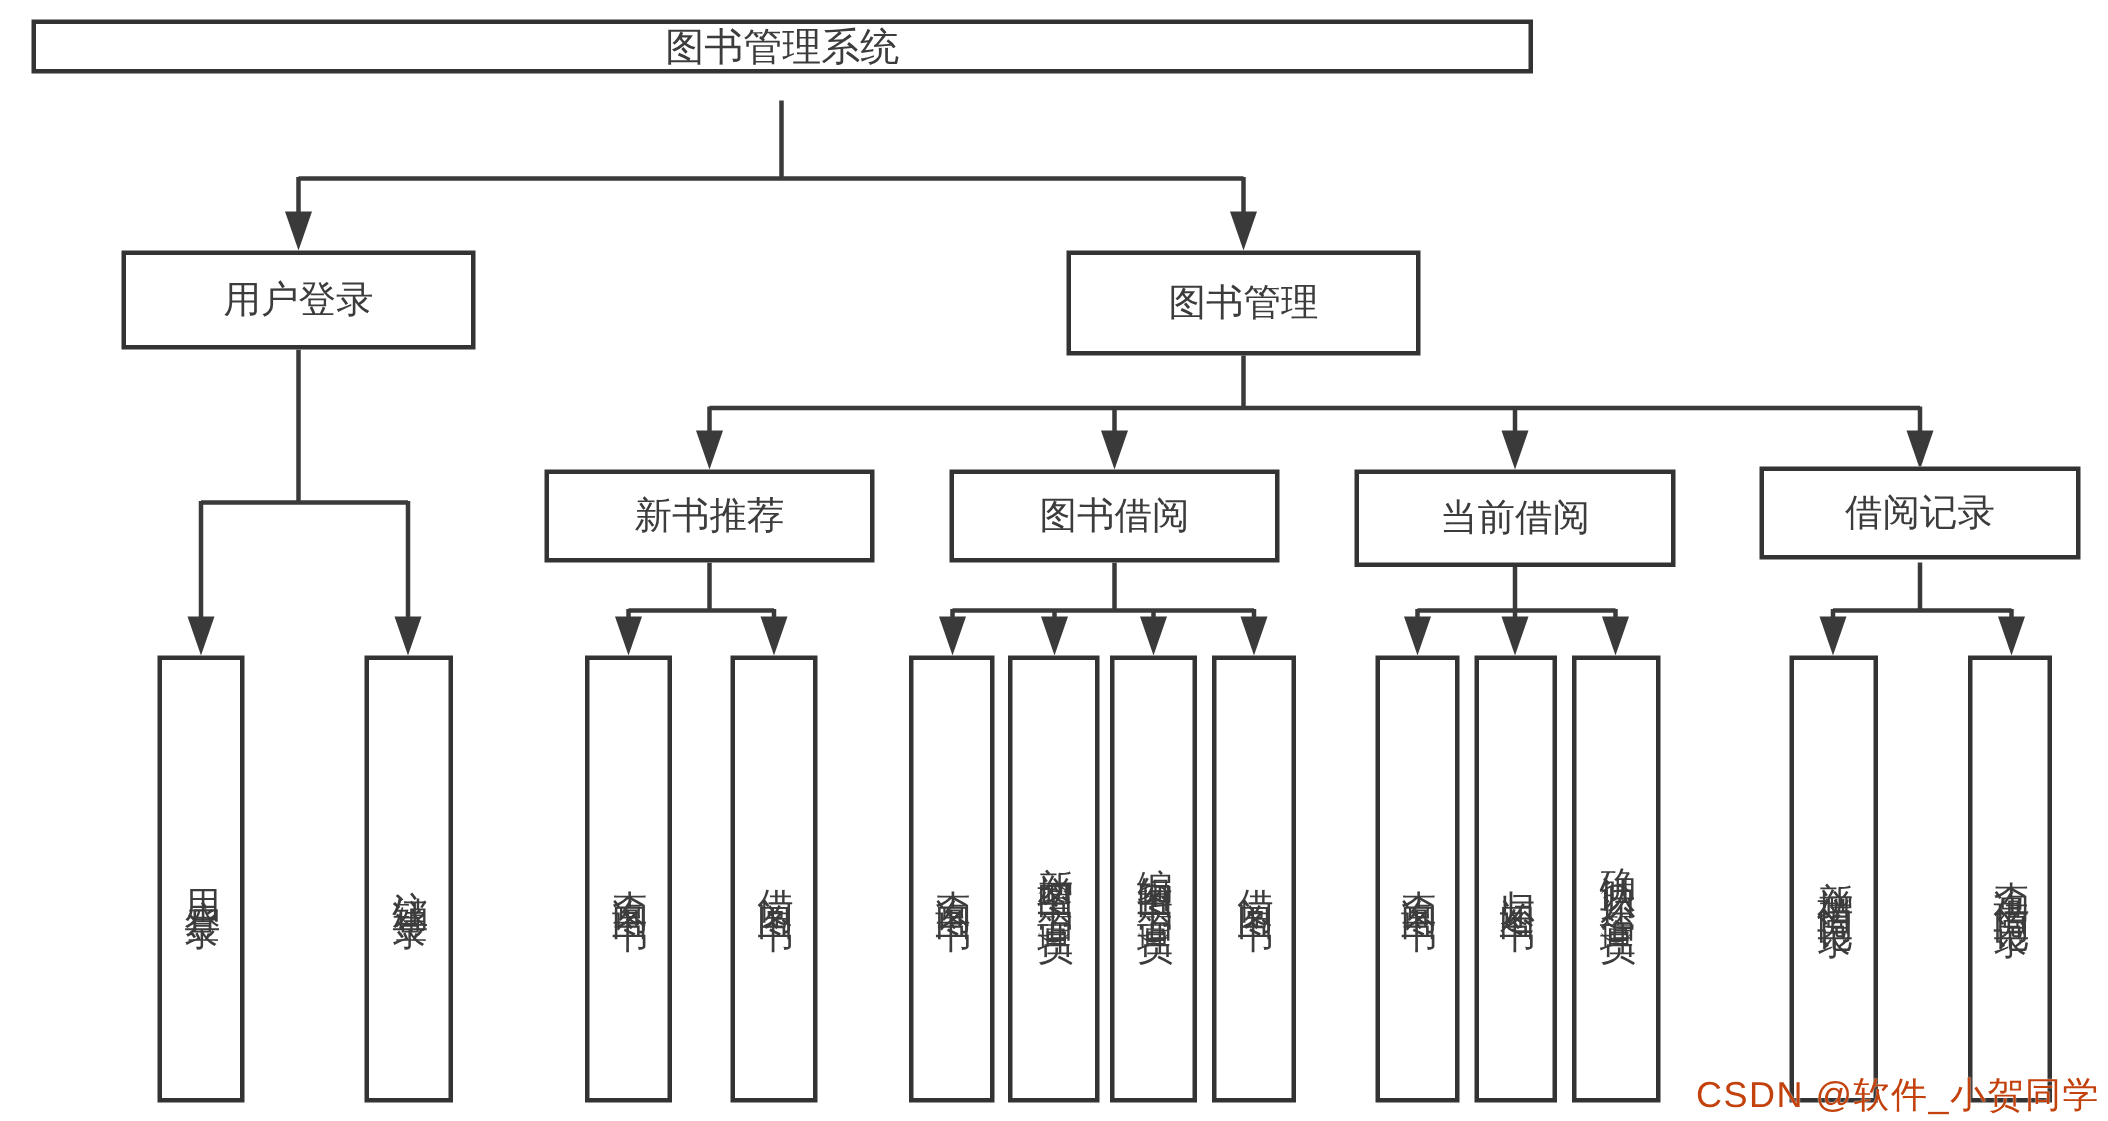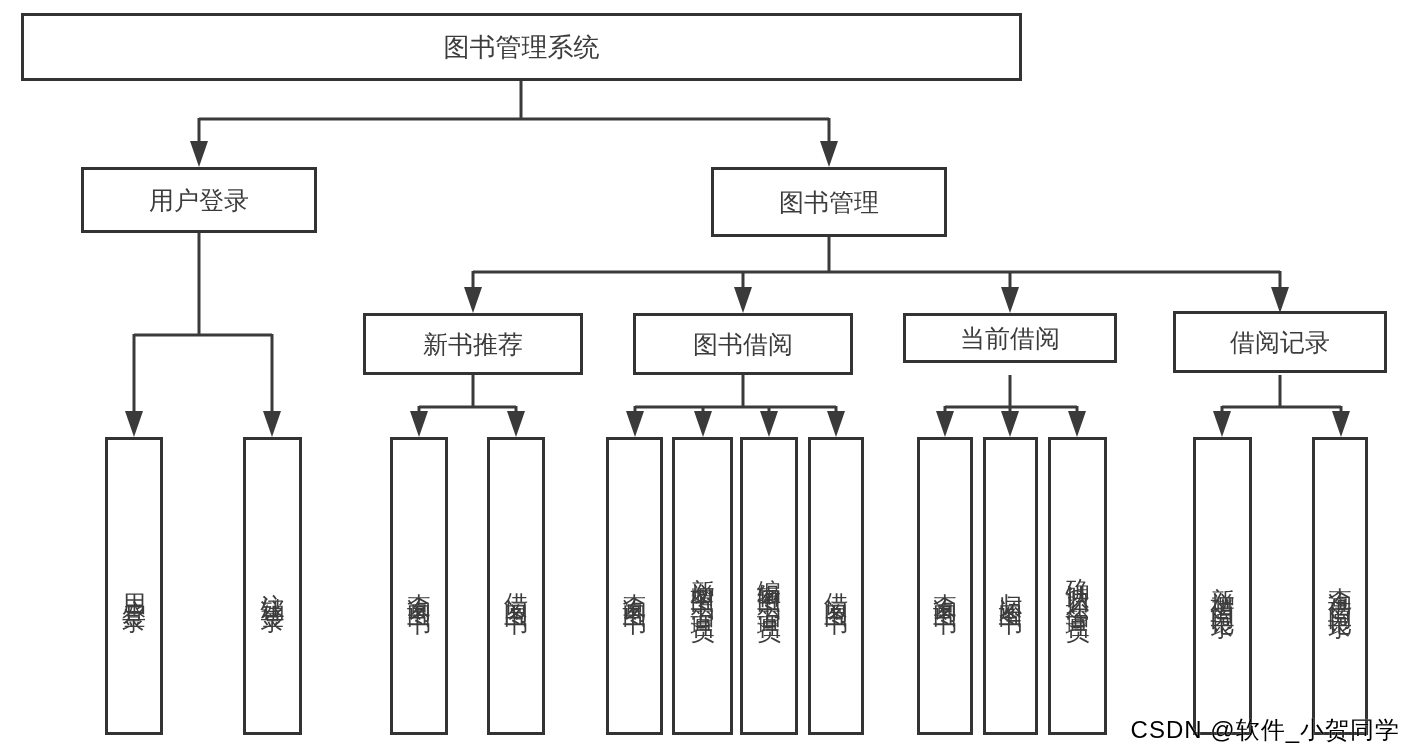--- a/index.html
+++ b/index.html
@@ -28,21 +28,21 @@
   .node.leaf span{
     writing-mode:vertical-rl;
     text-orientation:mixed;
     letter-spacing:6px;
     font-size:24px;
   }
   .watermark{
     position:absolute;
     right:5px;bottom:1px;
     font-size:24px;
-    color:#000000;
+    color:#c2410c;
     letter-spacing:1px;
     text-shadow:0 0 1px #ffffff;
     z-index:10;
     font-family:"Liberation Sans","DejaVu Sans",sans-serif;
   }
 </style>
 </head>
 <body>
 
 <div class="canvas">
@@ -102,38 +102,38 @@
       <path class="ah" d="M1068 411 L1086 411 L1077 437 Z"></path>
 
     <path d="M1280 375 V407"></path>
     <path d="M1222 407 H1341"></path>
     <path d="M1222 406 V415"></path>
       <path class="ah" d="M1213 411 L1231 411 L1222 437 Z"></path>
     <path d="M1341 406 V415"></path>
       <path class="ah" d="M1332 411 L1350 411 L1341 437 Z"></path>
   </svg>
 
-  <div class="node root" style="left:21px;top:13px;width:1001px;height:68px;justify-content:center;">
+  <div class="node root" style="left:21px;top:13px;width:1001px;height:36px;justify-content:center;">
     <span>图书管理系统</span>
   </div>
 
   <div class="node" style="left:81px;top:167px;width:236px;height:66px;">
     <span>用户登录</span>
   </div>
   <div class="node" style="left:711px;top:167px;width:236px;height:70px;">
     <span>图书管理</span>
   </div>
 
   <div class="node" style="left:363px;top:313px;width:220px;height:62px;">
     <span>新书推荐</span>
   </div>
   <div class="node" style="left:633px;top:313px;width:220px;height:62px;">
     <span>图书借阅</span>
   </div>
-  <div class="node" style="left:903px;top:313px;width:214px;height:50px;">
+  <div class="node" style="left:903px;top:313px;width:214px;height:65px;">
     <span>当前借阅</span>
   </div>
   <div class="node" style="left:1173px;top:311px;width:214px;height:62px;">
     <span>借阅记录</span>
   </div>
 
   <div class="node leaf" style="left:105px;top:437px;width:58px;height:298px;">
     <span>用户登录</span>
   </div>
   <div class="node leaf" style="left:243px;top:437px;width:59px;height:298px;">

